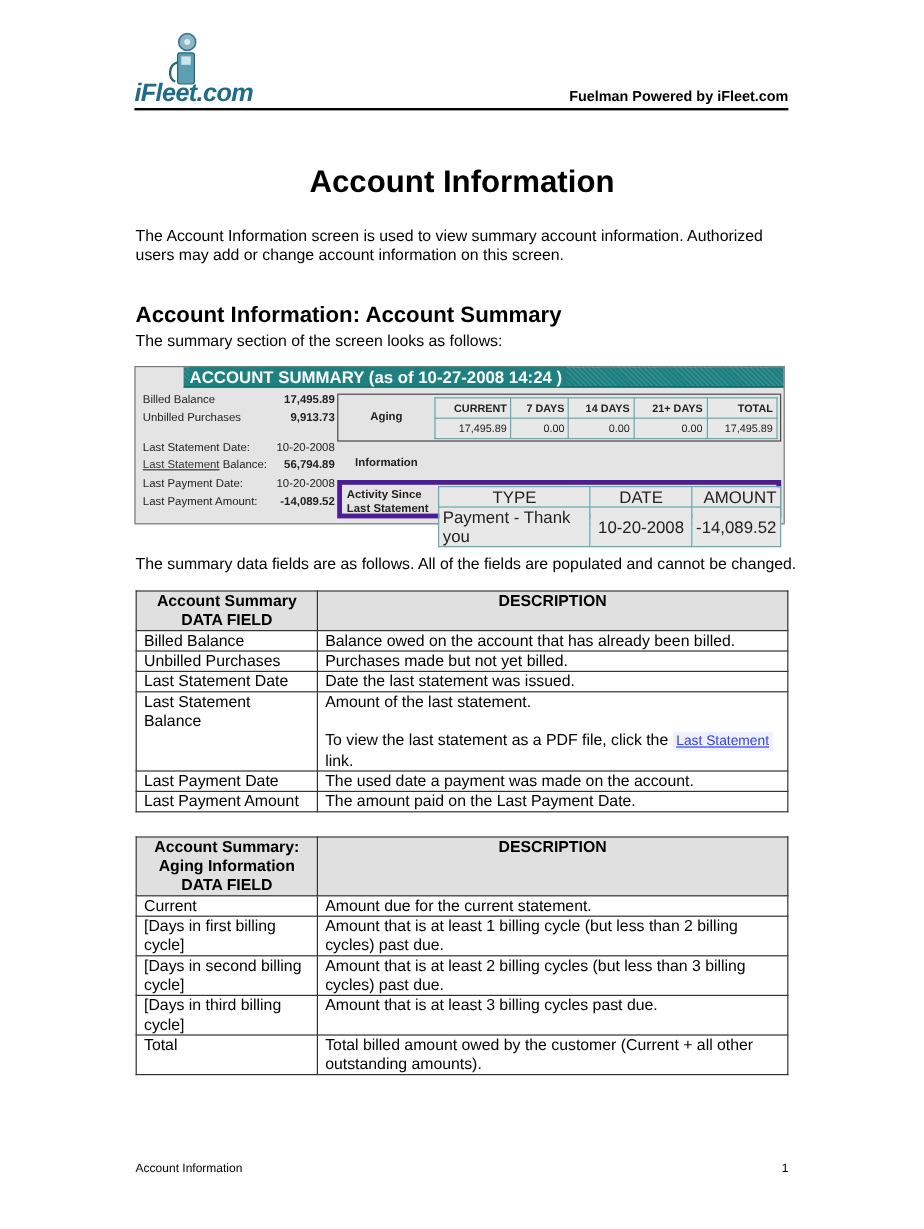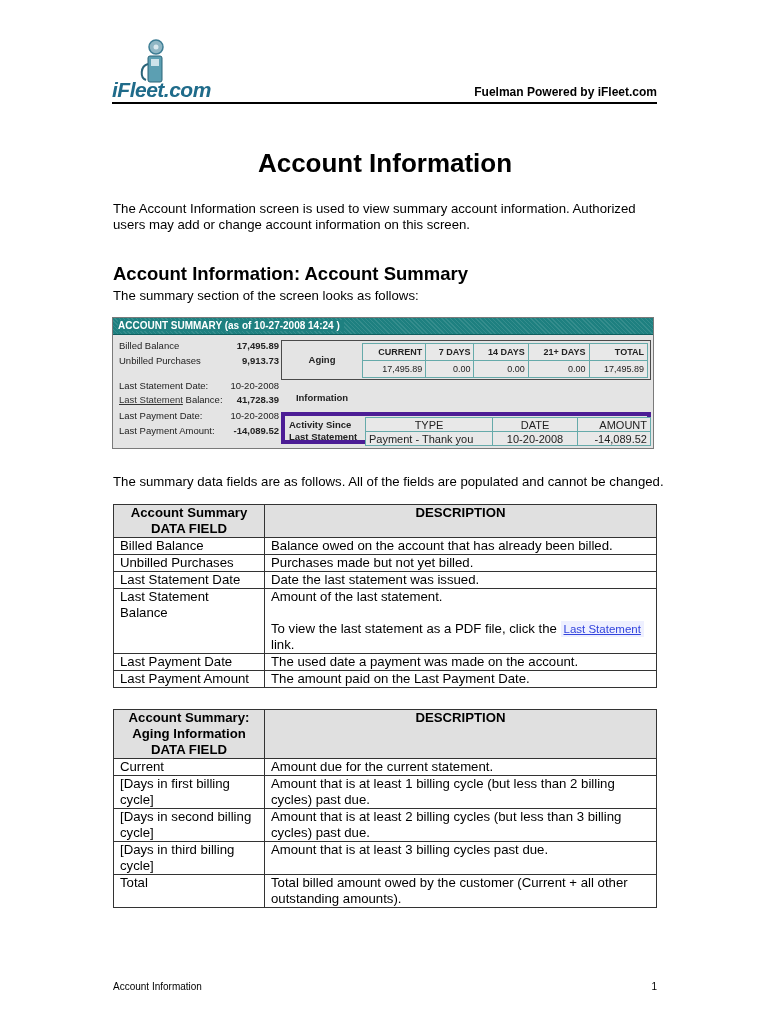--- a/index.html
+++ b/index.html
@@ -1,48 +1,48 @@
 <!DOCTYPE html>
 <html><head>
 <meta charset="utf-8">
 <style>
   html, body { margin: 0; padding: 0; background: #ffffff; }
   body { width: 770px; height: 1024px; position: relative; font-family: "Liberation Sans", sans-serif; color: #000; overflow: hidden; }
-  .page { position: absolute; left: 0; top: 12px; width: 770px; height: 856px; }
+  .page { position: absolute; left: 0; top: 0; width: 770px; height: 856px; }
 
   
   .logo { position: absolute; left: 112px; top: 26px; width: 110px; height: 60px; }
   .logo-text { position: absolute; left: 112px; top: 66px; font-family: "Liberation Sans", sans-serif; font-weight: bold; font-style: italic; font-size: 21px; color: #1f6b8a; letter-spacing: -0.5px; }
   .header-right { position: absolute; right: 113px; top: 73px; font-size: 12px; font-weight: bold; }
   .header-rule { position: absolute; left: 112px; top: 90px; width: 545px; height: 2px; background: #000; }
 
   h1 { position: absolute; left: 0; width: 770px; top: 136px; margin: 0; text-align: center; font-size: 26px; font-weight: bold; }
   .intro { position: absolute; left: 113px; top: 189px; width: 550px; font-size: 13.2px; line-height: 16px; margin: 0; }
   h2 { position: absolute; left: 113px; top: 251px; margin: 0; font-size: 18.5px; font-weight: bold; text-align: right; }
   .sub { position: absolute; left: 113px; top: 276px; font-size: 13.2px; margin: 0; }
 
   
   .shot { position: absolute; left: 112px; top: 305px; width: 542px; height: 132px; background: #e4e4e4; border: 1px solid #7a7a7a; box-sizing: border-box; font-size: 9.5px; color: #222; }
-  .shot-title { height: 16px; background: #1e8080; color: #fff; font-weight: bold; font-size: 10px; line-height: 16px; padding-left: 5px; border-bottom: 1px solid #0f5f5f;
-    background-image: repeating-linear-gradient(45deg, rgba(255,255,255,0.10) 0 1px, transparent 1px 3px); }
+  .shot-title { height: 16px; background: #1e8080; color: #fff; font-weight: bold; font-size: 14px; line-height: 16px; padding-left: 5px; border-bottom: 1px solid #0f5f5f;
+    background-image: repeating-linear-gradient(45deg, rgba(255,255,255,0.10) 0 1px, transparent 1px 3px); margin-left: 40px; }
   .shot-title span { background: #1e8080; padding-right: 4px; }
   .kv { position: absolute; left: 6px; font-size: 9.5px; }
   .kv .v { position: absolute; left: 100px; width: 60px; text-align: right; font-weight: bold; }
   .kv .v.plain { font-weight: normal; }
   .link-u { text-decoration: underline; color: #333; }
 
   .aging { position: absolute; left: 168px; top: 22px; width: 370px; height: 40px; border: 1px solid #4a4a4a; box-sizing: border-box; }
   .aging-label { position: absolute; left: 0; top: 0; width: 80px; height: 38px; line-height: 38px; text-align: center; font-weight: bold; font-size: 9.5px; }
   .aging-grid { position: absolute; left: 80px; top: 2px; width: 286px; border-collapse: collapse; font-size: 9px; }
   .aging-grid td { border: 1px solid #6aa; height: 16px; padding: 0 3px; text-align: right; background: #e8e8e8; }
   .aging-grid tr:first-child td { font-weight: bold; }
 
   .activity { position: absolute; left: 168px; top: 94px; width: 370px; height: 32px; border: 4px solid #4c1d95; box-sizing: border-box; }
   .activity-label { position: absolute; left: 4px; top: 3px; font-weight: bold; font-size: 9.5px; line-height: 12px; }
-  .activity-grid { position: absolute; left: 80px; top: 1px; width: 286px; border-collapse: collapse; font-size: 11px; }
+  .activity-grid { position: absolute; left: 80px; top: 1px; width: 286px; border-collapse: collapse; font-size: 14px; }
   .activity-grid td { border: 1px solid #6aa; height: 13px; padding: 0 3px; background: #e8e8e8; }
 
   .para2 { position: absolute; left: 113px; top: 462px; font-size: 13.2px; margin: 0; }
 
   
   table.doc { position: absolute; left: 113px; width: 544px; border-collapse: collapse; font-size: 13.2px; border-radius: 20px; }
   table.doc td, table.doc th { border: 1px solid #333; vertical-align: top; padding: 0 6px; line-height: 16px; }
   table.doc th { background: #e0e0e0; font-weight: bold; text-align: center; }
   table.doc td.c1 { width: 138px; }
   .tbl1 { top: 492px; }
@@ -84,21 +84,21 @@
     <div class="kv" style="top:37px">
       <span>Unbilled Purchases</span>
       <span class="v">9,913.73</span>
     </div>
     <div class="kv" style="top:62px">
       <span>Last Statement Date:</span>
       <span class="v plain">10-20-2008</span>
     </div>
     <div class="kv" style="top:76px">
       <span class="link-u">Last Statement</span><span> Balance:</span>
-      <span class="v">41,728.39</span>
+      <span class="v">56,794.89</span>
     </div>
     <div class="kv" style="top:92px">
       <span>Last Payment Date:</span>
       <span class="v plain">10-20-2008</span>
     </div>
     <div class="kv" style="top:107px">
       <span>Last Payment Amount:</span>
       <span class="v">-14,089.52</span>
     </div>
 

